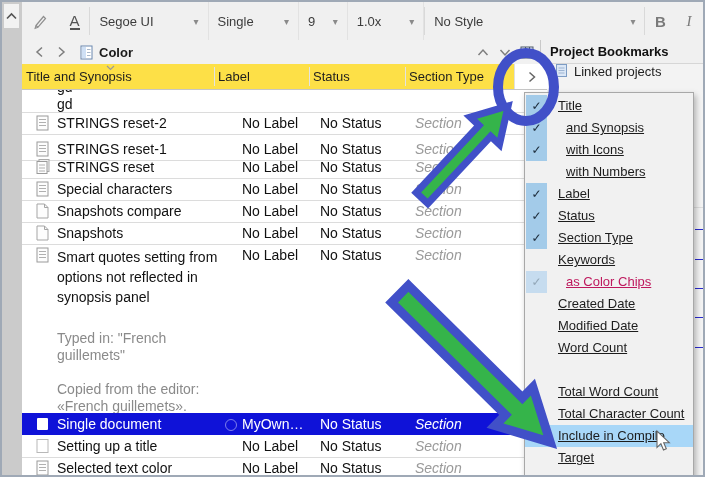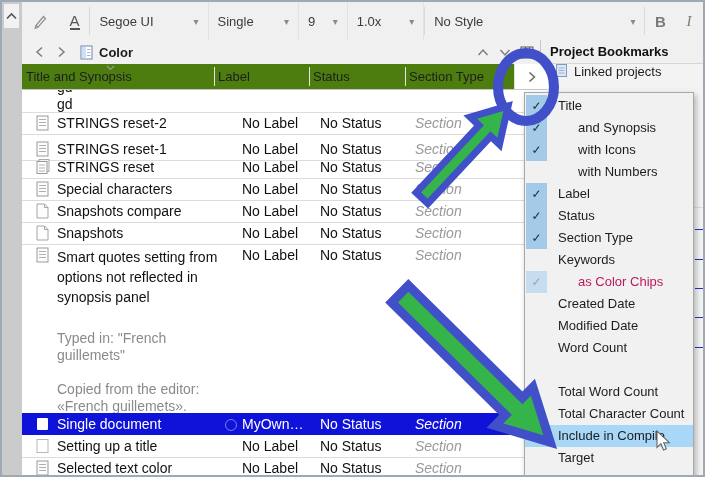--- a/index.html
+++ b/index.html
@@ -28,21 +28,21 @@
   .doctitle{font-weight:bold;margin-left:6px;color:#1a1a1a;}
   .nav-right{margin-left:auto;display:flex;align-items:center;}
   
   .panel-header{left:538px;top:38px;right:0;height:24px;background:#f0f0f0;border-left:1px solid #c9c9c9;border-bottom:1px solid #d6d6d6;display:flex;align-items:center;padding-left:9px;font-size:13px;font-weight:bold;color:#111;box-sizing:border-box;}
   .linked-row{left:538px;top:62px;right:0;height:28px;background:#f3f3f3;display:flex;align-items:flex-start;padding-left:15px;font-size:13px;color:#222;border-left:1px solid #d6d6d6;box-sizing:border-box;}
   .linked-row .lbl{margin-left:7px;}
   .sliver{left:692px;top:90px;bottom:0;width:11px;background:#f4f4f4;z-index:12;}
   .sliver-line{position:absolute;left:0;right:0;top:115px;height:1px;background:#dedede;}
   .frag{position:absolute;left:1px;width:9px;height:9px;border-bottom:1px solid #2a2ad0;color:#2a2ad0;font-size:8px;overflow:hidden;line-height:8px;}
   
-  .ohead{left:20px;top:62px;width:525px;height:26px;background:#4d7c0f;border-bottom:1px solid #c6c6c6;font-size:13px;color:#1e1e1e;box-sizing:border-box;}
+  .ohead{left:20px;top:62px;width:525px;height:26px;background:#fde047;border-bottom:1px solid #c6c6c6;font-size:13px;color:#1e1e1e;box-sizing:border-box;}
   .hcell{position:absolute;top:0;line-height:25px;white-space:nowrap;}
   .hsep{position:absolute;top:3px;bottom:3px;width:1px;background:#e3e3e3;}
   .expand-btn{position:absolute;left:492px;top:0;width:33px;height:25px;background:#fff;border-left:1px solid #e0e0e0;display:flex;align-items:center;justify-content:center;}
   .sortchev{position:absolute;left:84px;top:1px;}
   
   .obody{left:20px;top:88px;width:525px;height:389px;background:#fff;overflow:hidden;font-size:14px;color:#111;}
   .orow{position:absolute;left:0;width:525px;height:22px;border-bottom:1px solid #dcdcdc;line-height:22px;}
   .ricon{position:absolute;left:14px;top:3px;width:14px;height:16px;}
   .rtitle{position:absolute;left:35px;white-space:nowrap;}
   .rtitle.wrap{white-space:normal;width:166px;line-height:20px;top:3px;}
@@ -57,22 +57,22 @@
   .orow.sel .rlabel{left:220px;color:#fff;}
   .chip{position:absolute;left:203px;top:6px;width:10px;height:10px;border-radius:50%;border:1px solid rgba(255,255,255,.45);}
   
   .menu{left:522px;top:90px;width:168px;background:#f1f1f1;border:1px solid #a8a8a8;box-shadow:2px 3px 6px rgba(0,0,0,.28);z-index:20;padding:2px 0;}
   .mi{position:relative;height:22px;line-height:22px;font-size:13px;color:#1c1c1c;}
   .mi .check{position:absolute;left:1px;top:0;width:21px;height:22px;text-align:center;font-size:12px;color:#1b2a38;}
   .mi.checked .check{background:#a3cbe9;}
   .mi.disabled .check{background:#c6dcef;color:#93a7b7;}
   .mi.disabled .mlabel{color:#be185d;}
   .mi.highlight{background:#a8d7f8;}
-  .mlabel{position:absolute;left:33px;white-space:nowrap;}
-  .mi.indent .mlabel{left:53px;text-align:right;}
+  .mlabel{position:absolute;left:33px;white-space:nowrap;text-decoration:underline;}
+  .mi.indent .mlabel{left:41px;text-align:right;}
   
   .ann{left:0;top:0;z-index:50;pointer-events:none;}
 </style>
 </head>
 <body>
 
 <div class="screen">
 
   <div class="abs left-strip">
     <div class="strip-top">

